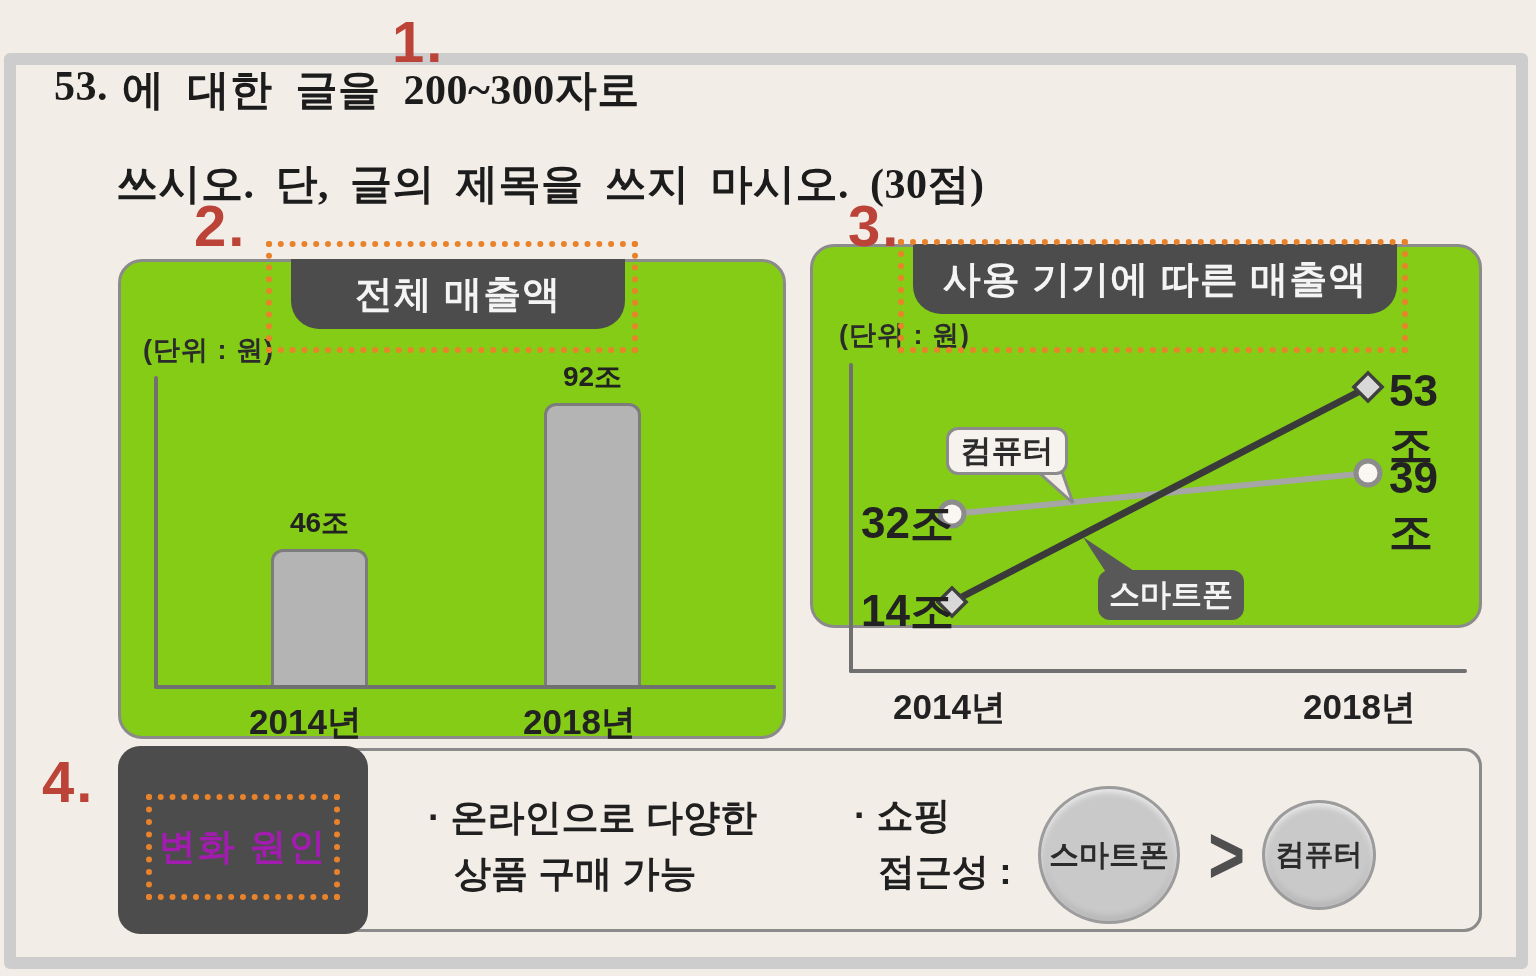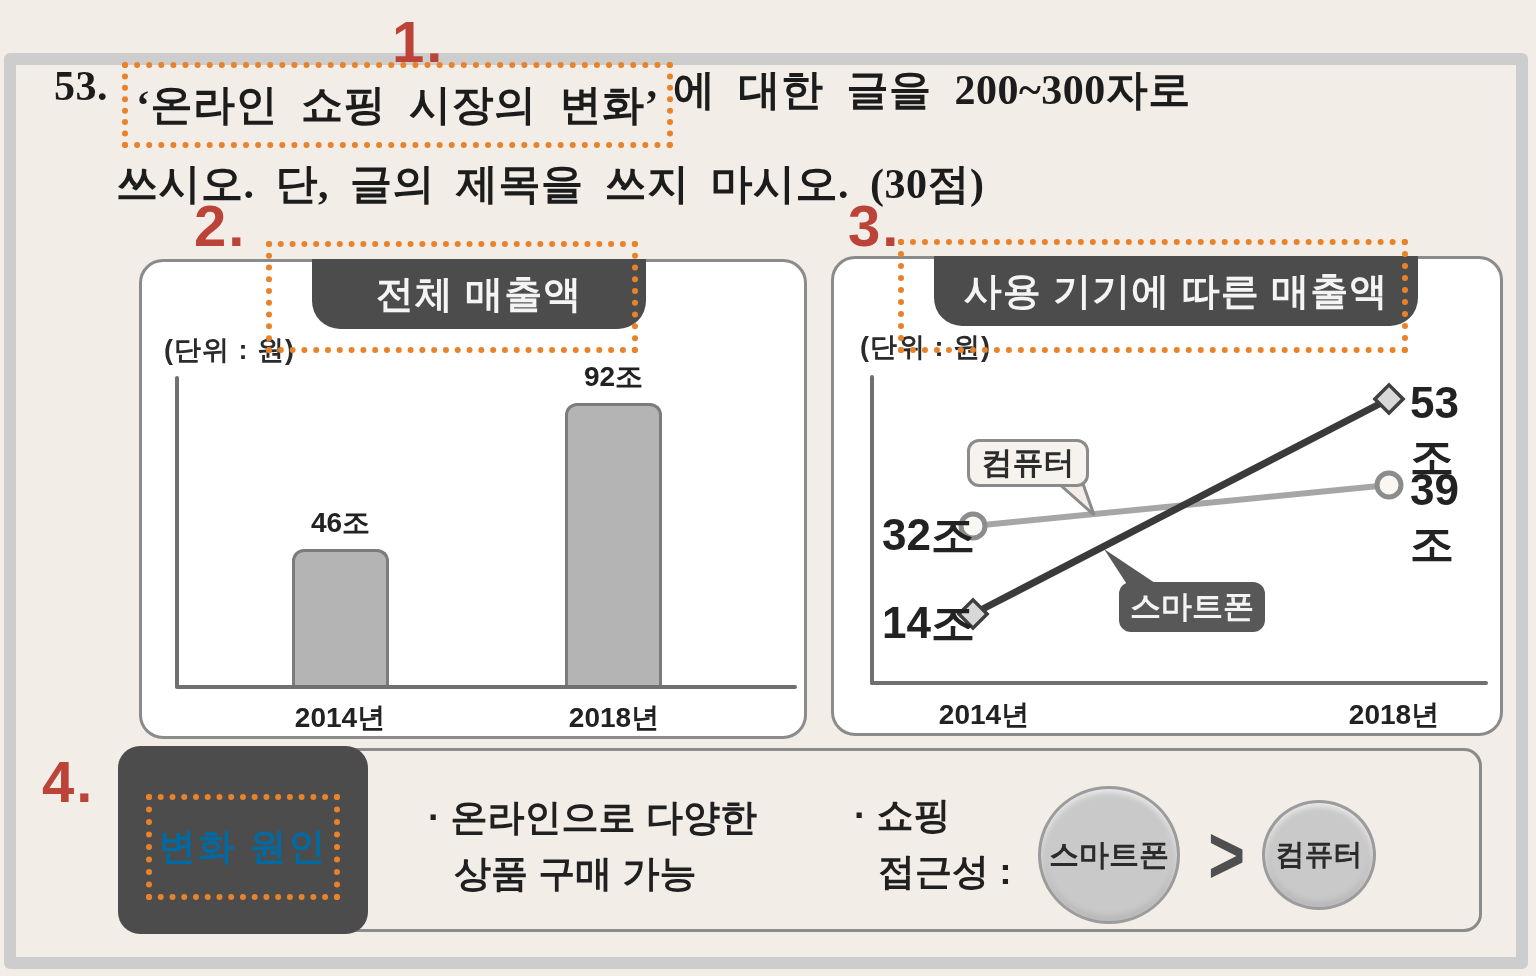--- a/index.html
+++ b/index.html
@@ -18,46 +18,46 @@
   .hl-inline{border:6px dotted #e8832b;padding:9px 8px;border-radius:2px;}
 
   
   .num-red{position:absolute;font-weight:800;font-size:58px;color:#bc4338;
            font-family:"Liberation Sans",sans-serif;letter-spacing:2px;}
 
   
   .dotted{position:absolute;border:6px dotted #e8832b;box-sizing:border-box;z-index:30;}
 
   
-  .panel{position:absolute;border:3px solid #8b8b8b;border-radius:24px;box-sizing:border-box;background:#ffffff;margin-left:21px;}
+  .panel{position:absolute;border:3px solid #8b8b8b;border-radius:24px;box-sizing:border-box;background:#84cc16;}
   .tab{position:absolute;top:-3px;height:70px;background:#4c4c4c;border-radius:0 0 28px 28px;
        display:flex;align-items:center;justify-content:center;color:#f4f4f4;
        font-size:38px;font-weight:700;letter-spacing:1px;}
   .unit{position:absolute;font-size:27px;font-weight:700;color:#2b2b2b;letter-spacing:1px;}
   .axis-v{position:absolute;width:4px;background:#707070;border-radius:2px;}
   .axis-h{position:absolute;height:4px;background:#707070;border-radius:2px;}
   .bar{position:absolute;background:#b4b4b4;border:3px solid #7c7c7c;border-bottom:none;
        border-radius:12px 12px 0 0;box-sizing:border-box;}
   .val{position:absolute;font-size:28px;font-weight:700;color:#222;text-align:center;}
-  .tick{position:absolute;font-size:28px;font-weight:700;color:#222;text-align:center;width:140px;}
+  .tick{position:absolute;font-size:35px;font-weight:700;color:#222;text-align:left;width:140px;}
   .linelabel{position:absolute;font-size:44px;font-weight:700;color:#222;}
 
   .series-box-light{position:absolute;background:#f6f2ed;border:3px solid #8b8b8b;border-radius:12px;
        display:flex;align-items:center;justify-content:center;font-size:31px;font-weight:700;color:#2c2c2c;box-sizing:border-box;z-index:5;}
   .series-box-dark{position:absolute;background:#585858;border-radius:12px;
        display:flex;align-items:center;justify-content:center;font-size:31px;font-weight:700;color:#f4f4f4;box-sizing:border-box;z-index:5;}
 
   
   .cause-panel{position:absolute;left:120px;top:748px;width:1362px;height:184px;
                border:3px solid #8b8b8b;border-radius:18px;box-sizing:border-box;}
   .cause-dark{position:absolute;left:118px;top:746px;width:250px;height:188px;
               background:#4c4c4c;border-radius:22px;}
   .cause-heading{position:absolute;left:146px;top:794px;width:194px;height:106px;
                  border:6px dotted #e8832b;box-sizing:border-box;display:flex;align-items:center;
-                 justify-content:center;color:#0369a1;font-size:37px;font-weight:700;letter-spacing:2px;z-index:31;}
+                 justify-content:center;color:#a21caf;font-size:37px;font-weight:700;letter-spacing:2px;z-index:31;}
   .bullet{position:absolute;font-size:37px;font-weight:700;color:#202020;line-height:56px;white-space:nowrap;}
   .bullet .indent{padding-left:26px;}
   .ellipse{position:absolute;background:#c9c9c9;border:3px solid #9c9c9c;border-radius:50%;
            display:flex;align-items:center;justify-content:center;font-weight:700;color:#2b2b2b;
            box-sizing:border-box;box-shadow:inset 0 3px 6px rgba(255,255,255,.7), inset 0 -4px 7px rgba(0,0,0,.12);}
   .gt{position:absolute;font-size:74px;font-weight:800;color:#4f4f4f;transform:scaleX(.85) scaleY(1.1);}
 </style>
 </head>
 <body>
 
@@ -65,21 +65,20 @@
 
   <div class="outer-box"></div>
 
   <div class="num-red" style="left:392px;top:8px;z-index:40;">1.</div>
   <div class="num-red" style="left:194px;top:192px;z-index:40;">2.</div>
   <div class="num-red" style="left:848px;top:192px;z-index:40;">3.</div>
   <div class="num-red" style="left:42px;top:748px;z-index:40;">4.</div>
 
   <div class="qline qrow" style="left:54px;top:62px;z-index:20;">
     <span class="qnum">53.</span>
-    <span class="hl-inline">‘온라인 쇼핑 시장의 변화’</span>
     <span>에 대한 글을 200~300자로</span>
   </div>
 
   <div class="qline" style="left:116px;top:156px;word-spacing:10px;">쓰시오. 단, 글의 제목을 쓰지 마시오. (30점)</div>
 
   <div class="panel" style="left:118px;top:259px;width:668px;height:480px;">
     <div class="tab" style="left:170px;width:334px;">
       <span>전체 매출액</span>
     </div>
     <div class="unit" style="left:22px;top:70px;">(단위 : 원)</div>
@@ -92,21 +91,21 @@
 
     <div class="val" style="left:413px;top:96px;width:117px;">92조</div>
     <div class="bar" style="left:423px;top:141px;width:97px;height:282px;"></div>
 
     <div class="tick" style="left:128px;top:437px;">2014년</div>
     <div class="tick" style="left:402px;top:437px;">2018년</div>
   </div>
 
   <div class="dotted" style="left:266px;top:241px;width:372px;height:112px;"></div>
 
-  <div class="panel" style="left:810px;top:256px;width:672px;height:480px;">
+  <div class="panel" style="left:810px;top:244px;width:672px;height:384px;">
     <div class="tab" style="left:100px;width:484px;">
       <span>사용 기기에 따른 매출액</span>
     </div>
     <div class="unit" style="left:26px;top:70px;">(단위 : 원)</div>
 
     <div class="axis-v" style="left:36px;top:116px;height:310px;"></div>
     <div class="axis-h" style="left:36px;top:422px;width:618px;"></div>
 
     <svg width="672" height="482" style="position:absolute;left:0;top:0;">
 

